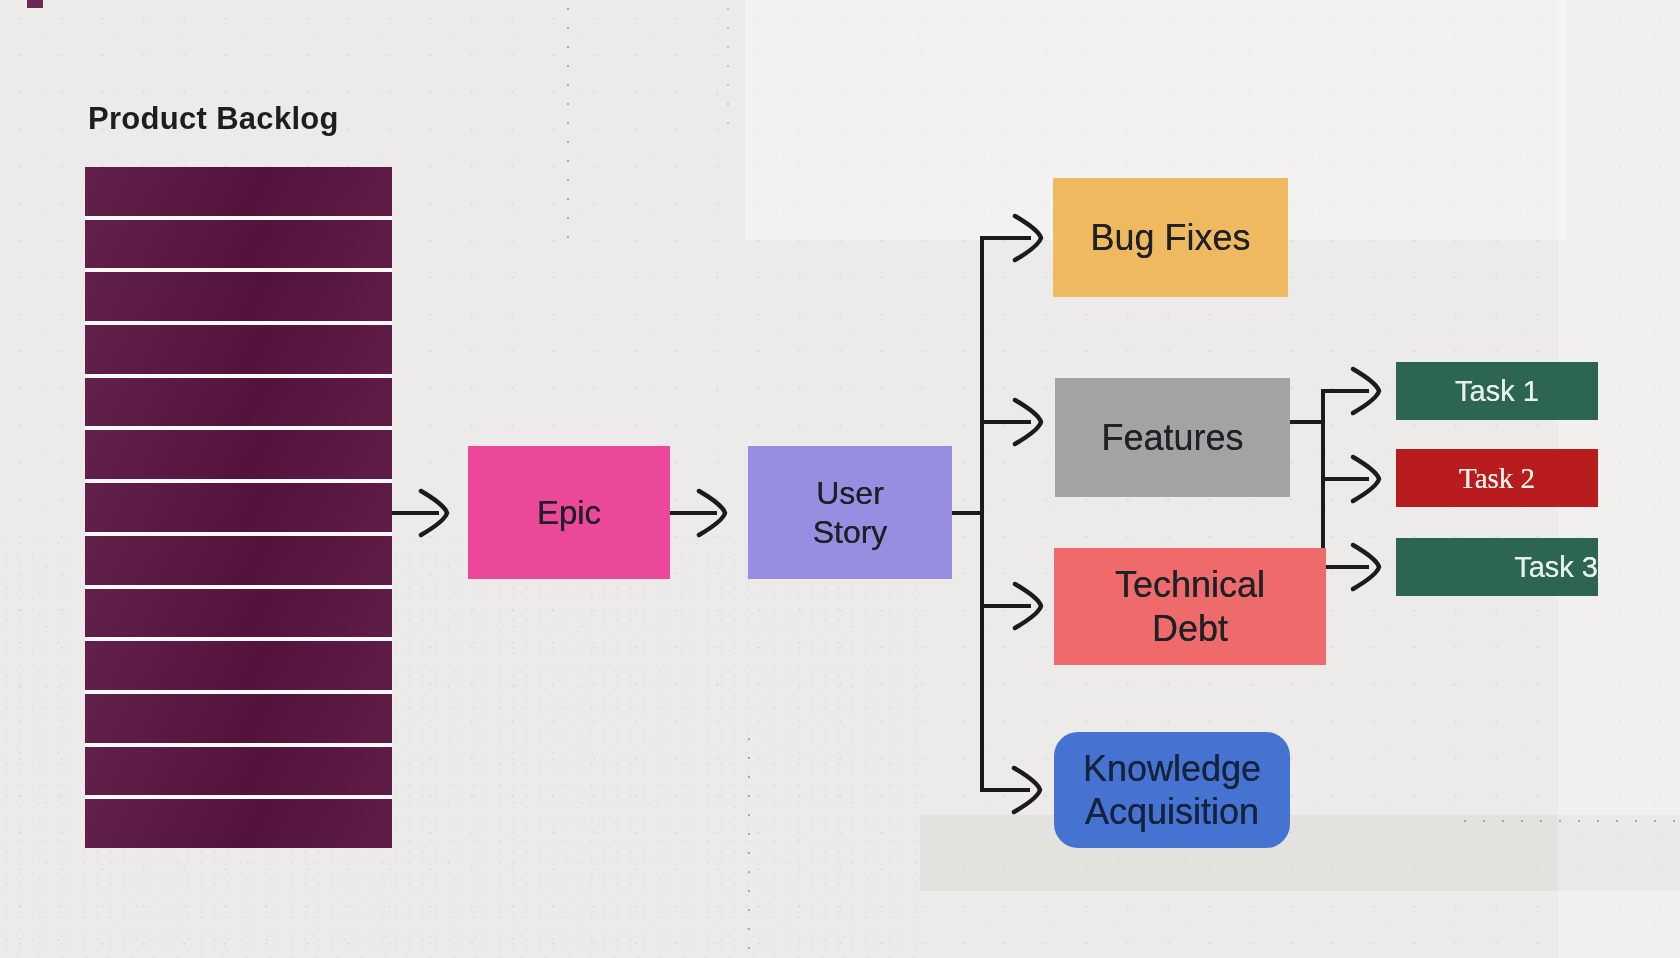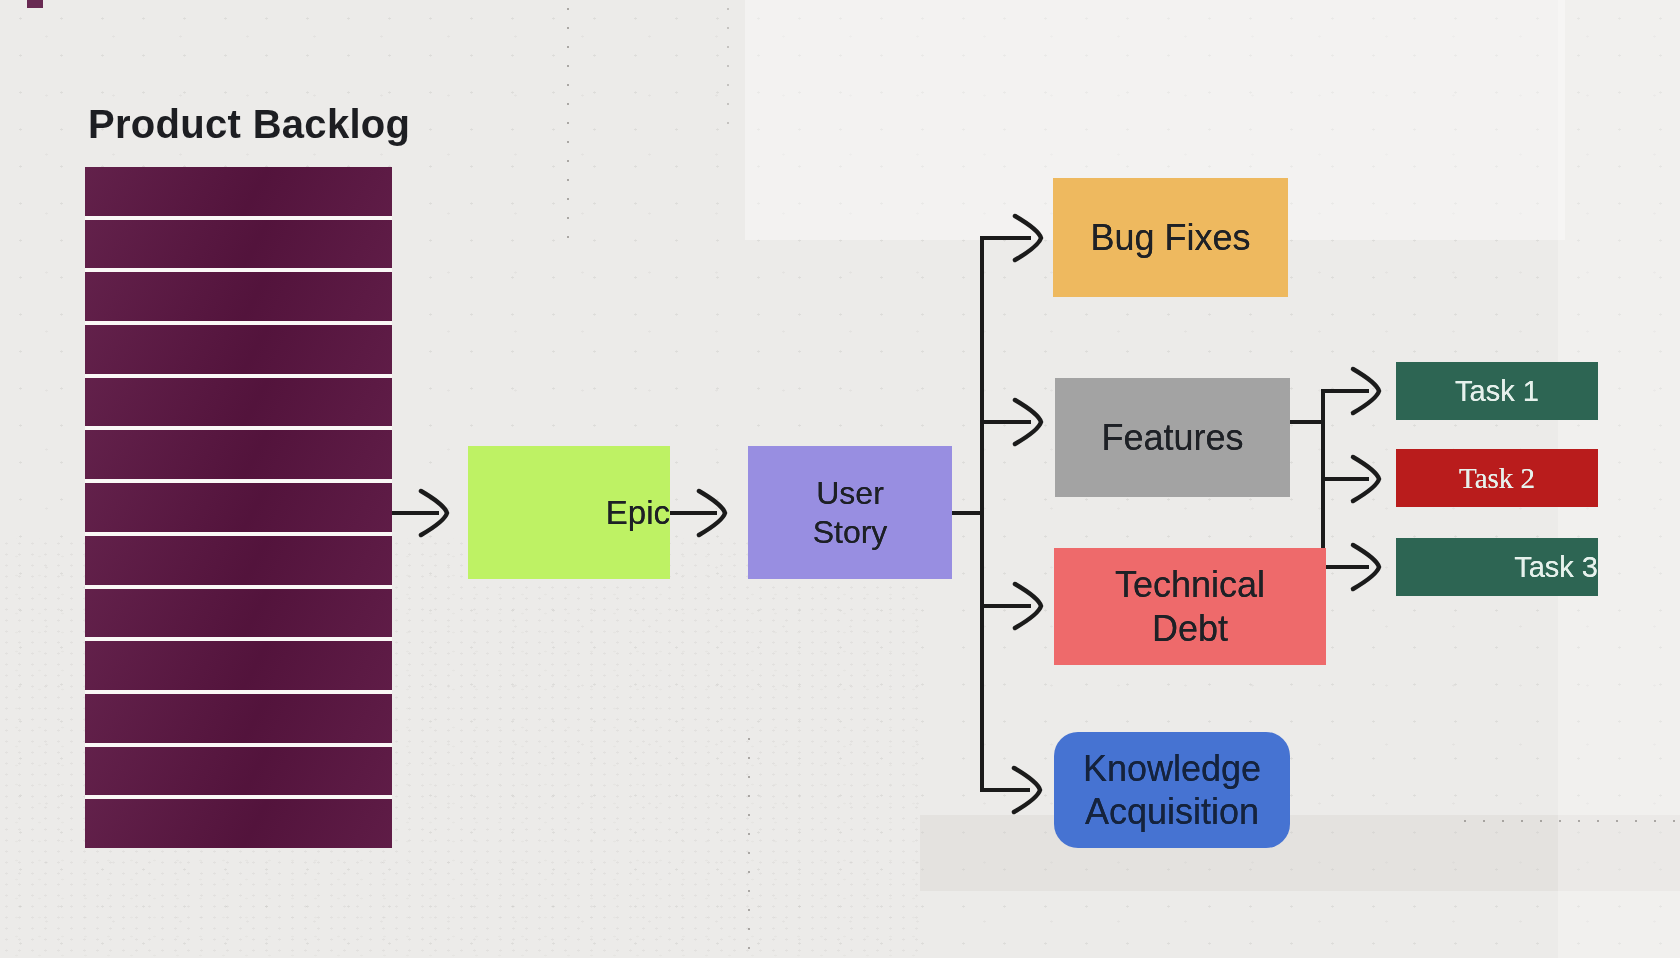--- a/index.html
+++ b/index.html
@@ -37,21 +37,21 @@
   .dot-h{position:absolute;height:2px;
     background-image:repeating-linear-gradient(to right, rgba(116,112,108,.55) 0 2px, transparent 2px 19px);}
   #dv1{left:567px;top:8px;height:232px;}
   #dv2{left:727px;top:8px;height:125px;opacity:.6;}
   #dv3{left:748px;top:738px;height:220px;}
   #dh1{left:1464px;top:820px;width:216px;}
   .corner-chip{position:absolute;left:27px;top:0;width:16px;height:8px;opacity:.9;}
   
   .title{
     position:absolute;left:88px;top:103px;
-    font-size:40px;font-weight:700;letter-spacing:.3px;
+    font-size:31px;font-weight:700;letter-spacing:.3px;
     line-height:1.05;
   }
   
   .backlog{
     position:absolute;left:85px;top:167px;width:307px;height:681px;
     display:flex;flex-direction:column;gap:4px;
   }
   .backlog-row{
     flex:1;
     background-image:linear-gradient(118deg, rgba(255,255,255,.05), rgba(0,0,0,.08) 55%, rgba(255,255,255,.03));
@@ -147,21 +147,21 @@
       <path class="head" d="M1353 369 C1365 376 1377 384 1379 391 C1377 398 1365 406 1353 413"></path>
 
       <path class="shaft" d="M1321 479 H1369"></path>
       <path class="head" d="M1353 457 C1365 464 1377 472 1379 479 C1377 486 1365 494 1353 501"></path>
 
       <path class="shaft" d="M1321 567 H1369"></path>
       <path class="head" d="M1353 545 C1365 552 1377 560 1379 567 C1377 574 1365 582 1353 589"></path>
     </g>
   </svg>
 
-  <div class="node epic" style="background-color: #bef264; color: rgb(29, 32, 37); justify-content: flex-end;">
+  <div class="node epic" style="background-color: #ec4899; color: rgb(29, 32, 37);">
     <span class="label">Epic</span>
   </div>
 
   <div class="node user-story" style="background-color: rgb(152, 142, 225); color: rgb(29, 32, 37);">
     <span class="label">User Story</span>
   </div>
 
   <div class="node bug-fixes" style="background-color: rgb(238, 185, 95); color: rgb(30, 33, 38);">
     <span class="label">Bug Fixes</span>
   </div>

